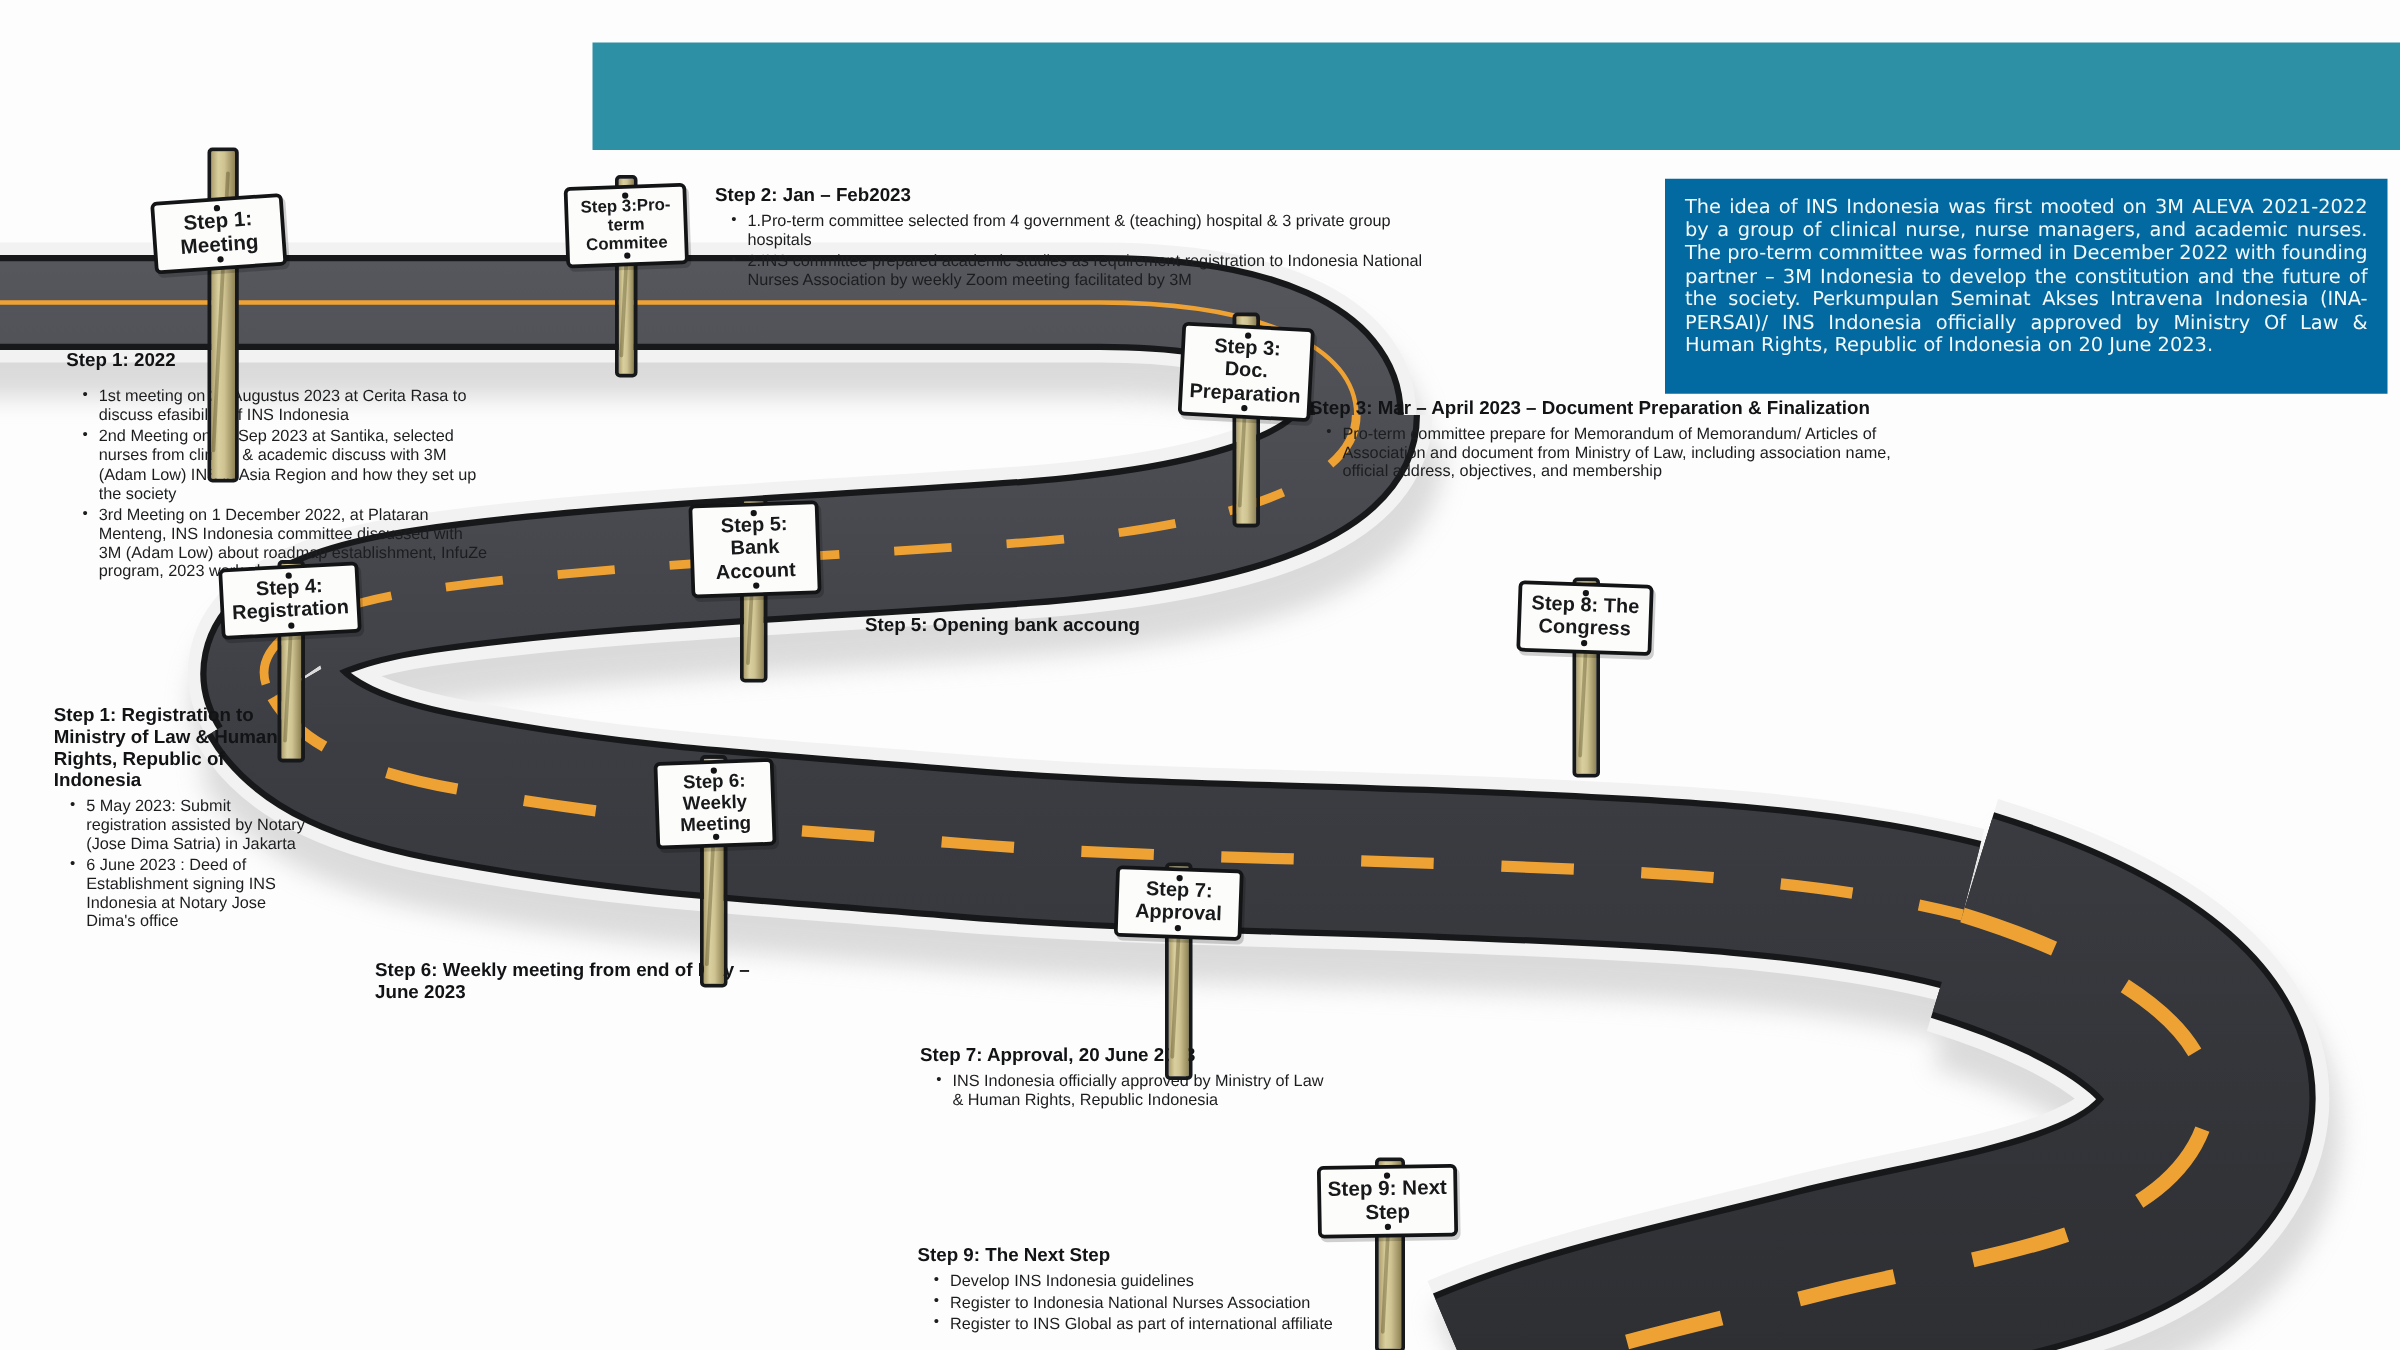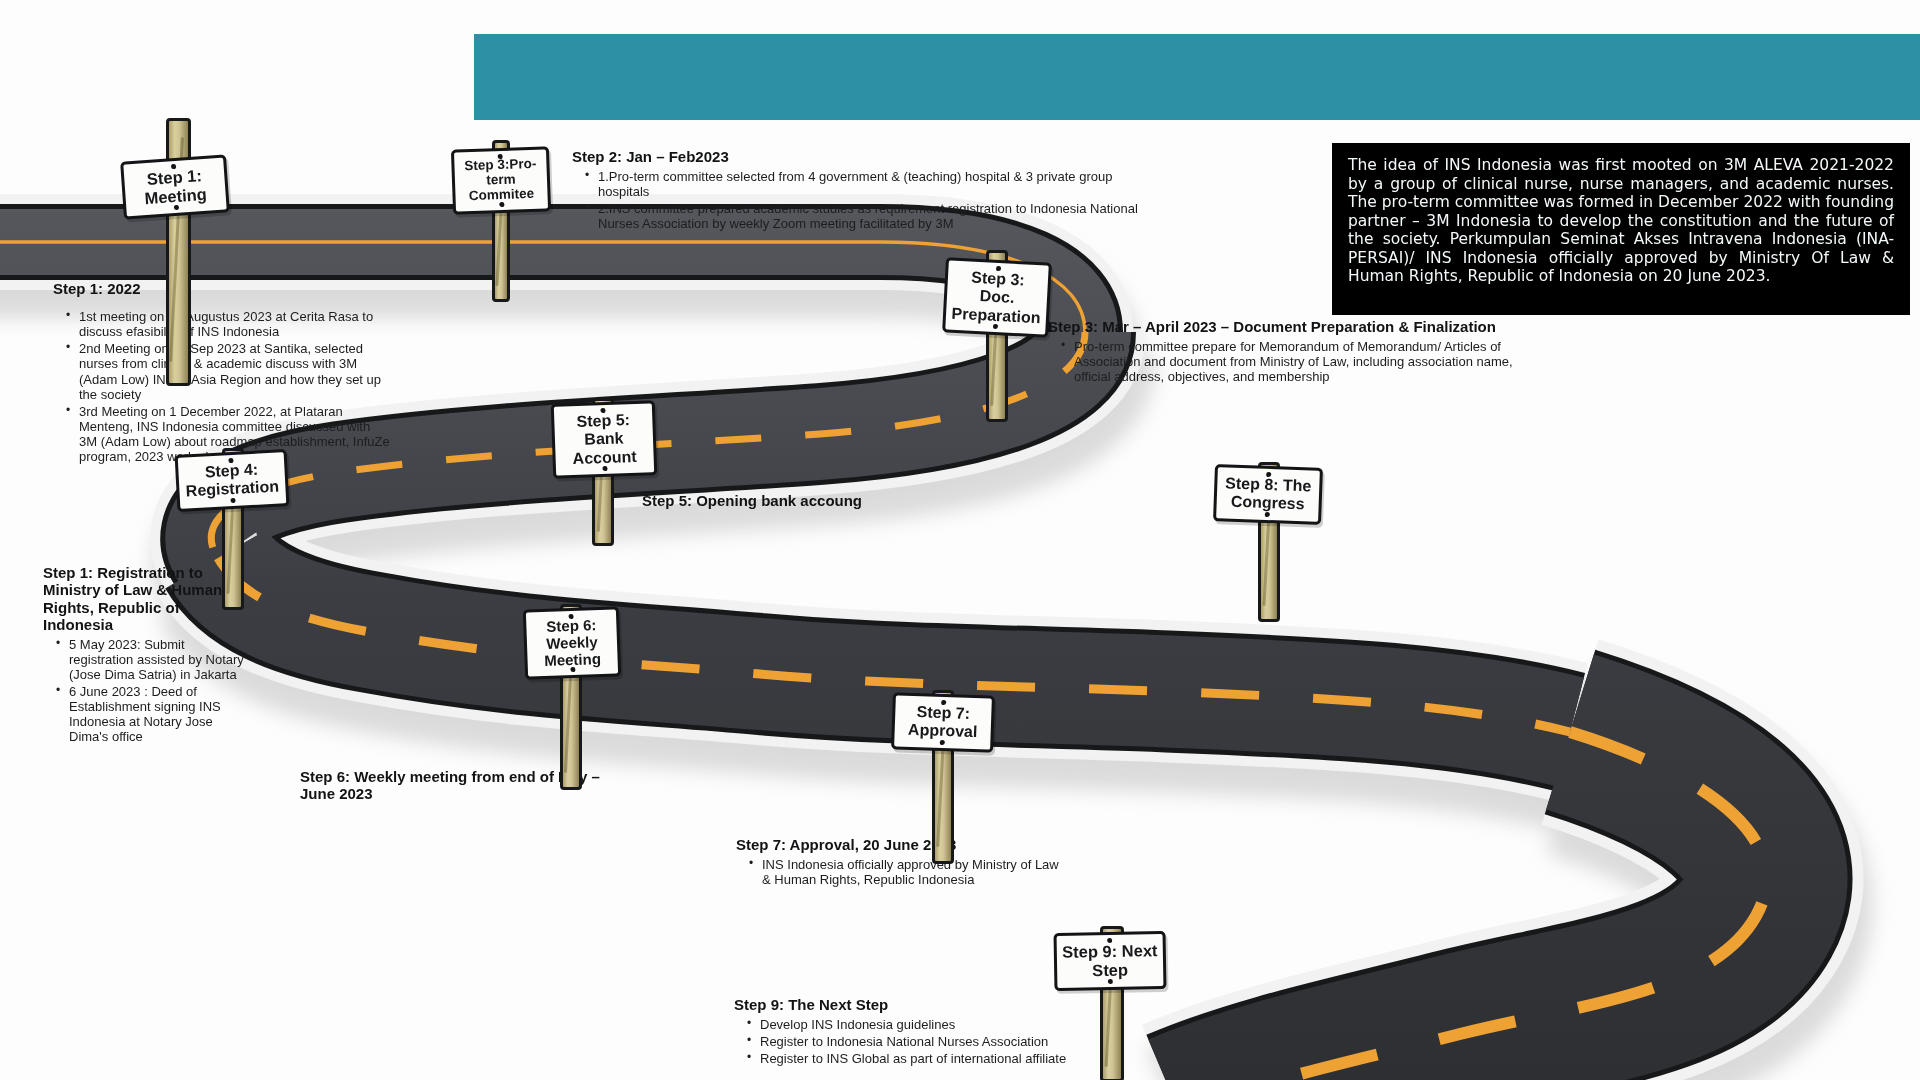--- a/index.html
+++ b/index.html
@@ -87,21 +87,21 @@
     <g stroke="#EFA234" fill="none">
       <use href="#segA" stroke-width="3.5"></use>
       <use href="#segB" stroke-width="7" stroke-dasharray="46 44"></use>
       <use href="#segC" stroke-width="9" stroke-dasharray="58 54"></use>
       <use href="#segD" stroke-width="12" stroke-dasharray="78 64"></use>
     </g>
   </svg>
 
   <div class="header-bar" style="background:#2E90A5"></div>
 
-  <div class="intro-box" style="background:#000000">
+  <div class="intro-box" style="background:#0369a1">
     <p>The idea of INS Indonesia was first mooted on 3M ALEVA 2021-2022 by a group of clinical nurse, nurse managers, and academic nurses. The pro-term committee was formed in December 2022 with founding partner – 3M Indonesia to develop the constitution and the future of the society. Perkumpulan Seminat Akses Intravena Indonesia (INA-PERSAI)/ INS Indonesia officially approved by Ministry Of Law &amp; Human Rights, Republic of Indonesia on 20 June 2023.</p>
   </div>
 
   <div class="sign">
     <div class="post" style="left:166px;top:118px;width:25px;height:268px"></div>
     <div class="board" style="left:122px;top:158px;width:106px;font-size:16.5px;line-height:1.15;transform:rotate(-4deg)">
       <div>Step 1:</div>
         <div>Meeting</div>
     </div>
   </div>
@@ -197,21 +197,21 @@
   </div>
 
   <div class="step-block" style="left:43px;top:564px;width:208px">
     <h3>Step 1:  Registration to Ministry of Law &amp; Human Rights, Republic of Indonesia</h3>
     <ul>
       <li>5 May 2023: Submit registration assisted by Notary (Jose Dima Satria) in Jakarta</li>
       <li>6 June 2023 : Deed of Establishment signing INS Indonesia at Notary Jose Dima's office</li>
     </ul>
   </div>
 
-  <div class="step-block" style="left:642px;top:492px;width:342px">
+  <div class="step-block" style="left:692px;top:492px;width:342px">
     <h3>Step 5: Opening bank accoung</h3>
   </div>
 
   <div class="step-block gap-lg" style="left:300px;top:768px;width:318px">
     <h3>Step 6: Weekly meeting from end of May – June 2023</h3>
     <ul>
     </ul>
   </div>
 
   <div class="step-block" style="left:736px;top:836px;width:330px">

